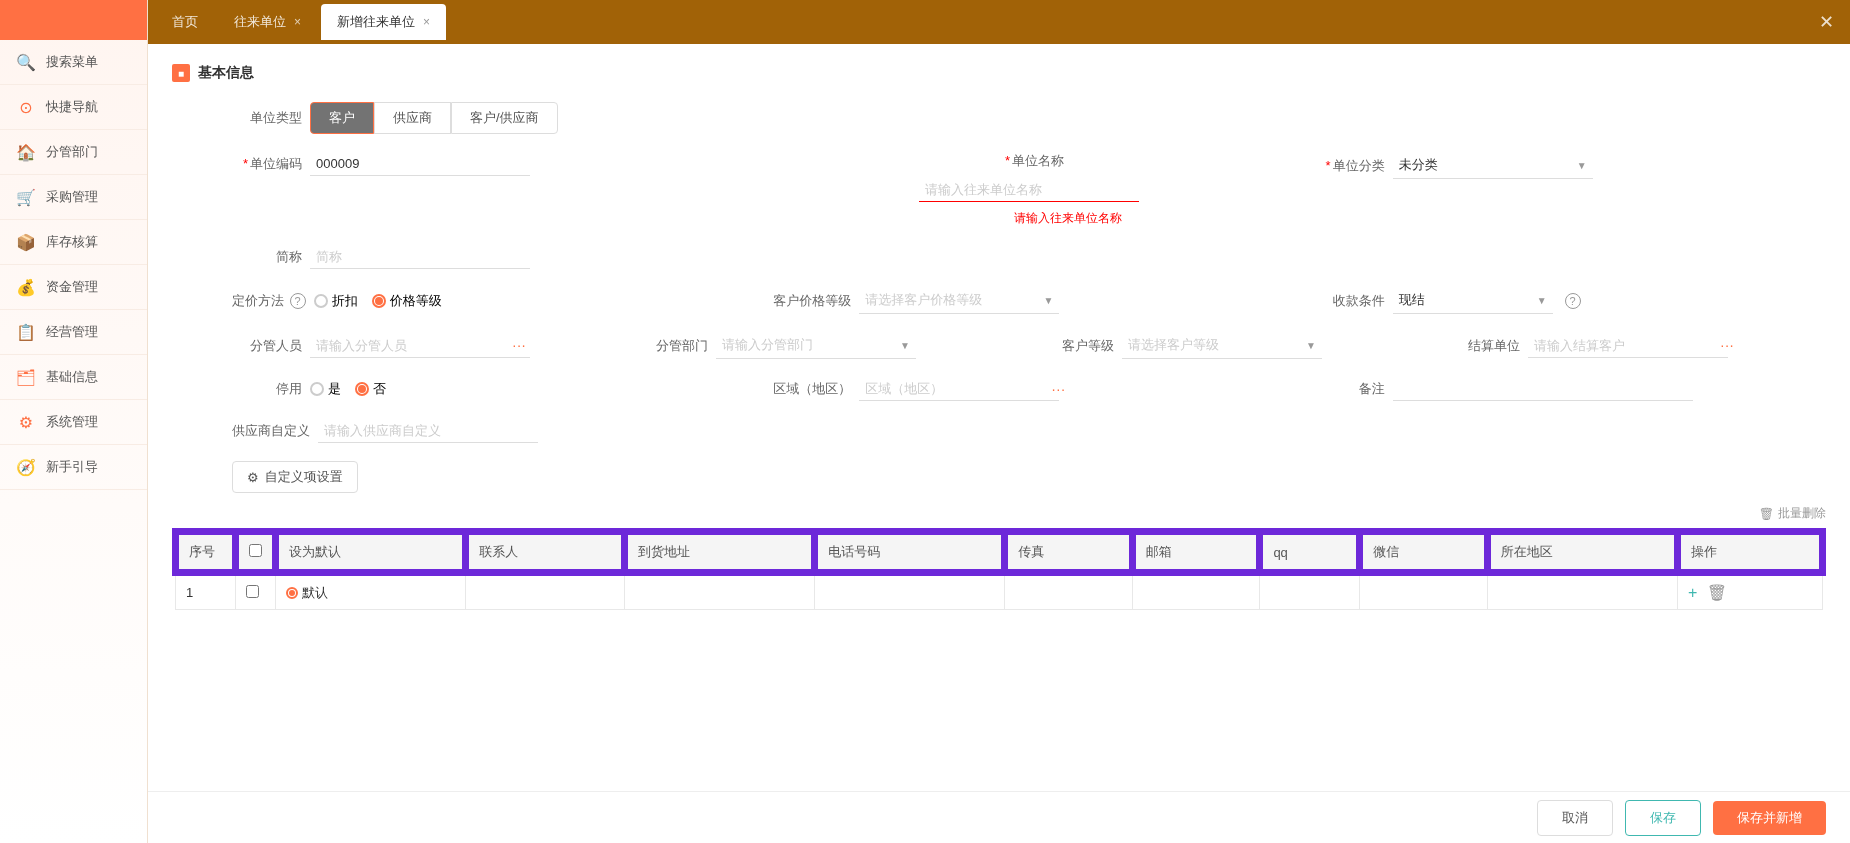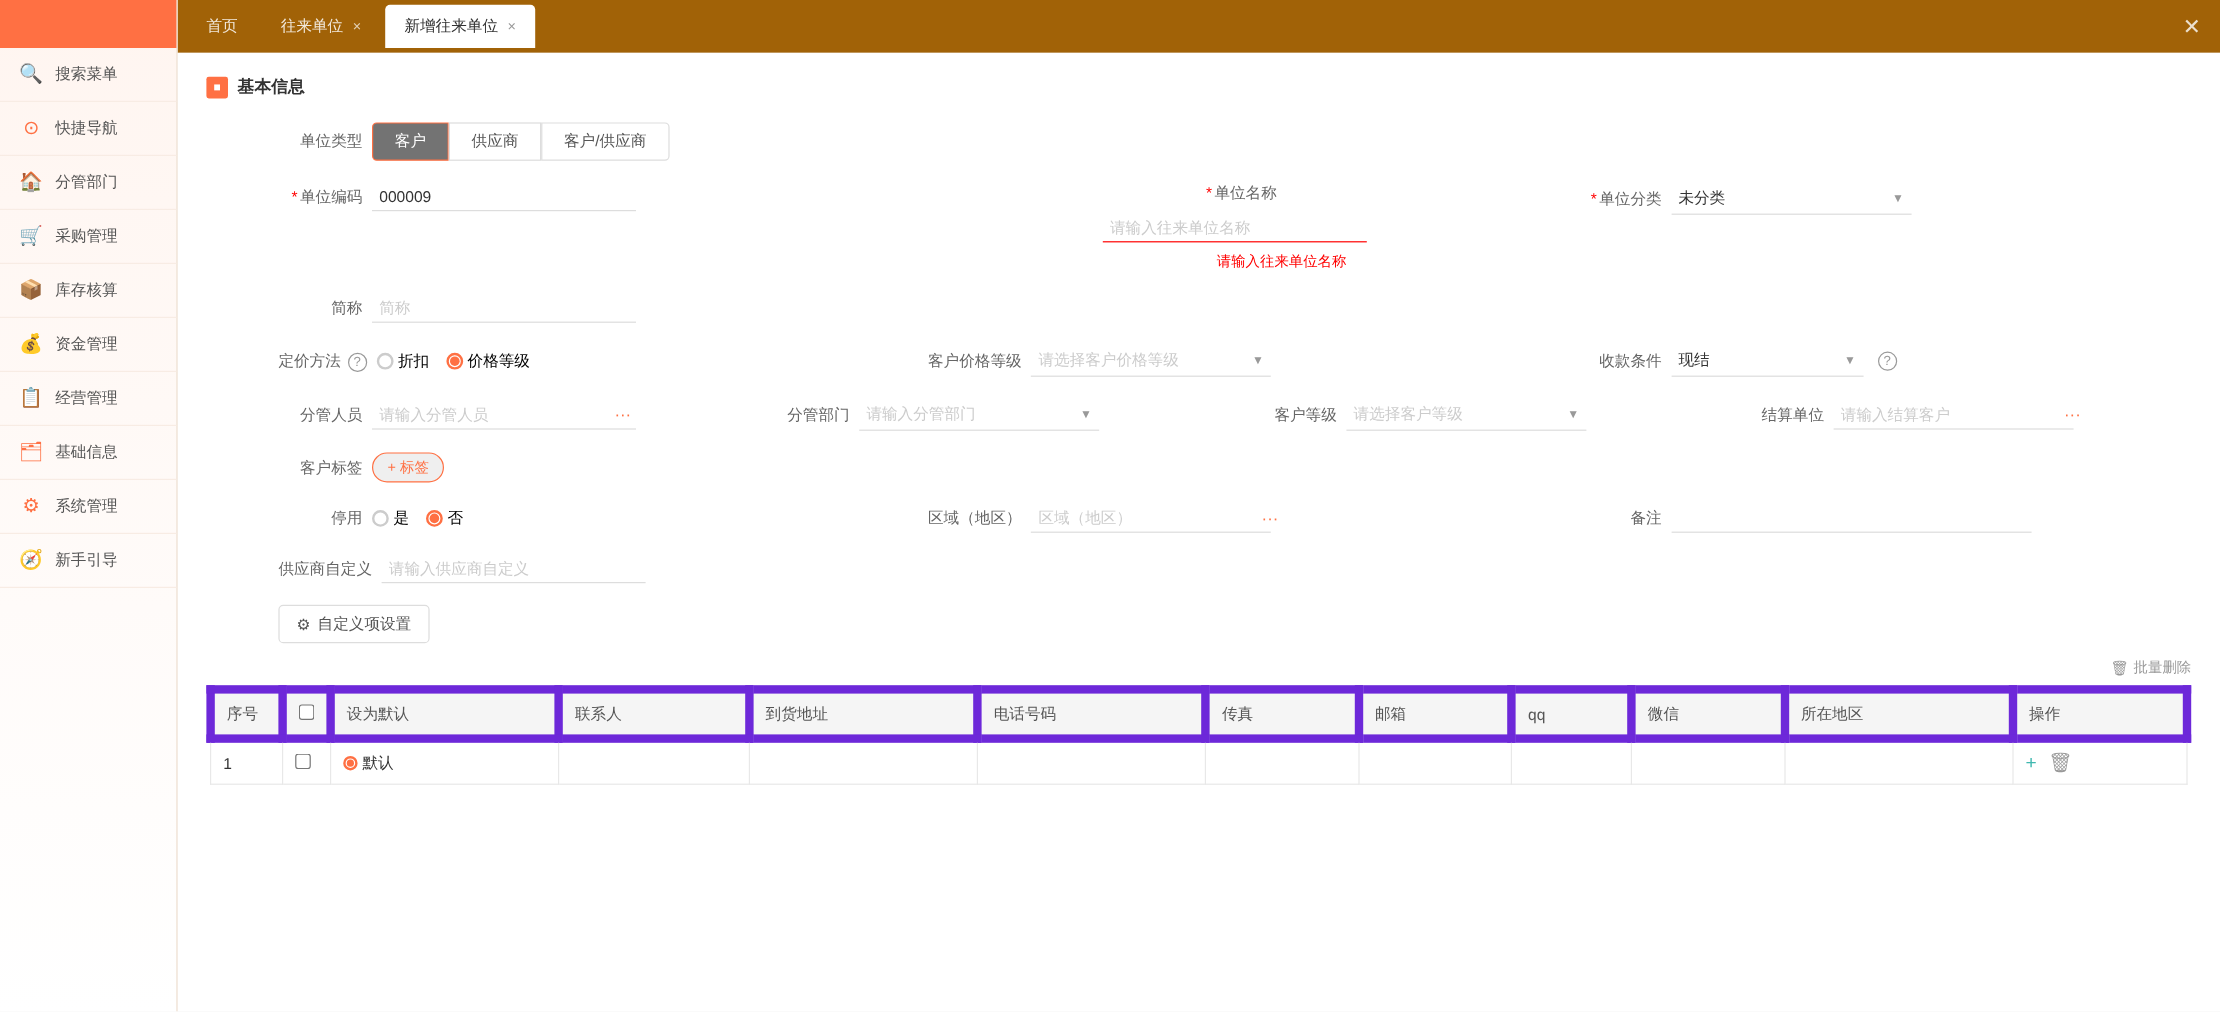--- a/index.html
+++ b/index.html
@@ -530,28 +530,20 @@
       </div>
       <div class="form-field">
         <span class="form-label">结算单位</span>
         <div class="input-with-more" style="width:200px;">
           <input placeholder="请输入结算客户" style="">
           <span class="more-btn">···</span>
         </div>
       </div>
     </div>
 
-    <div class="form-row" style="margin-left: 60px; gap: 30px; margin-top: 4px; align-items: center;">
-      <div class="form-field">
-        <span class="form-label">客户标签</span>
-        <button class="tag-btn">
-          <span>+ 标签</span>
-        </button>
-      </div>
-    </div>
 
     <div class="form-row" style="margin-left: 60px; gap: 30px; margin-top: 8px; align-items: center;">
       <div class="form-field">
         <span class="form-label">停用</span>
         <div class="radio-group">
           <div class="radio-item">
             <div class="radio-outer"></div>
             <span>是</span>
           </div>
           <div class="radio-item">
@@ -638,13 +630,18 @@
           <td style="white-space:nowrap;">
             <span style="color:#40b8b0;cursor:pointer;font-size:16px;margin-right:6px;">+</span>
             <span style="color:#999;cursor:pointer;font-size:16px;">🗑</span>
           </td>
         </tr>
       </tbody>
     </table>
 
   </div>
 
+  <div class="footer">
+    <button class="btn-cancel">取消</button>
+    <button class="btn-save">保存</button>
+    <button class="btn-save-new">保存并新增</button>
+  </div>
 </div>
 
 </body></html>

